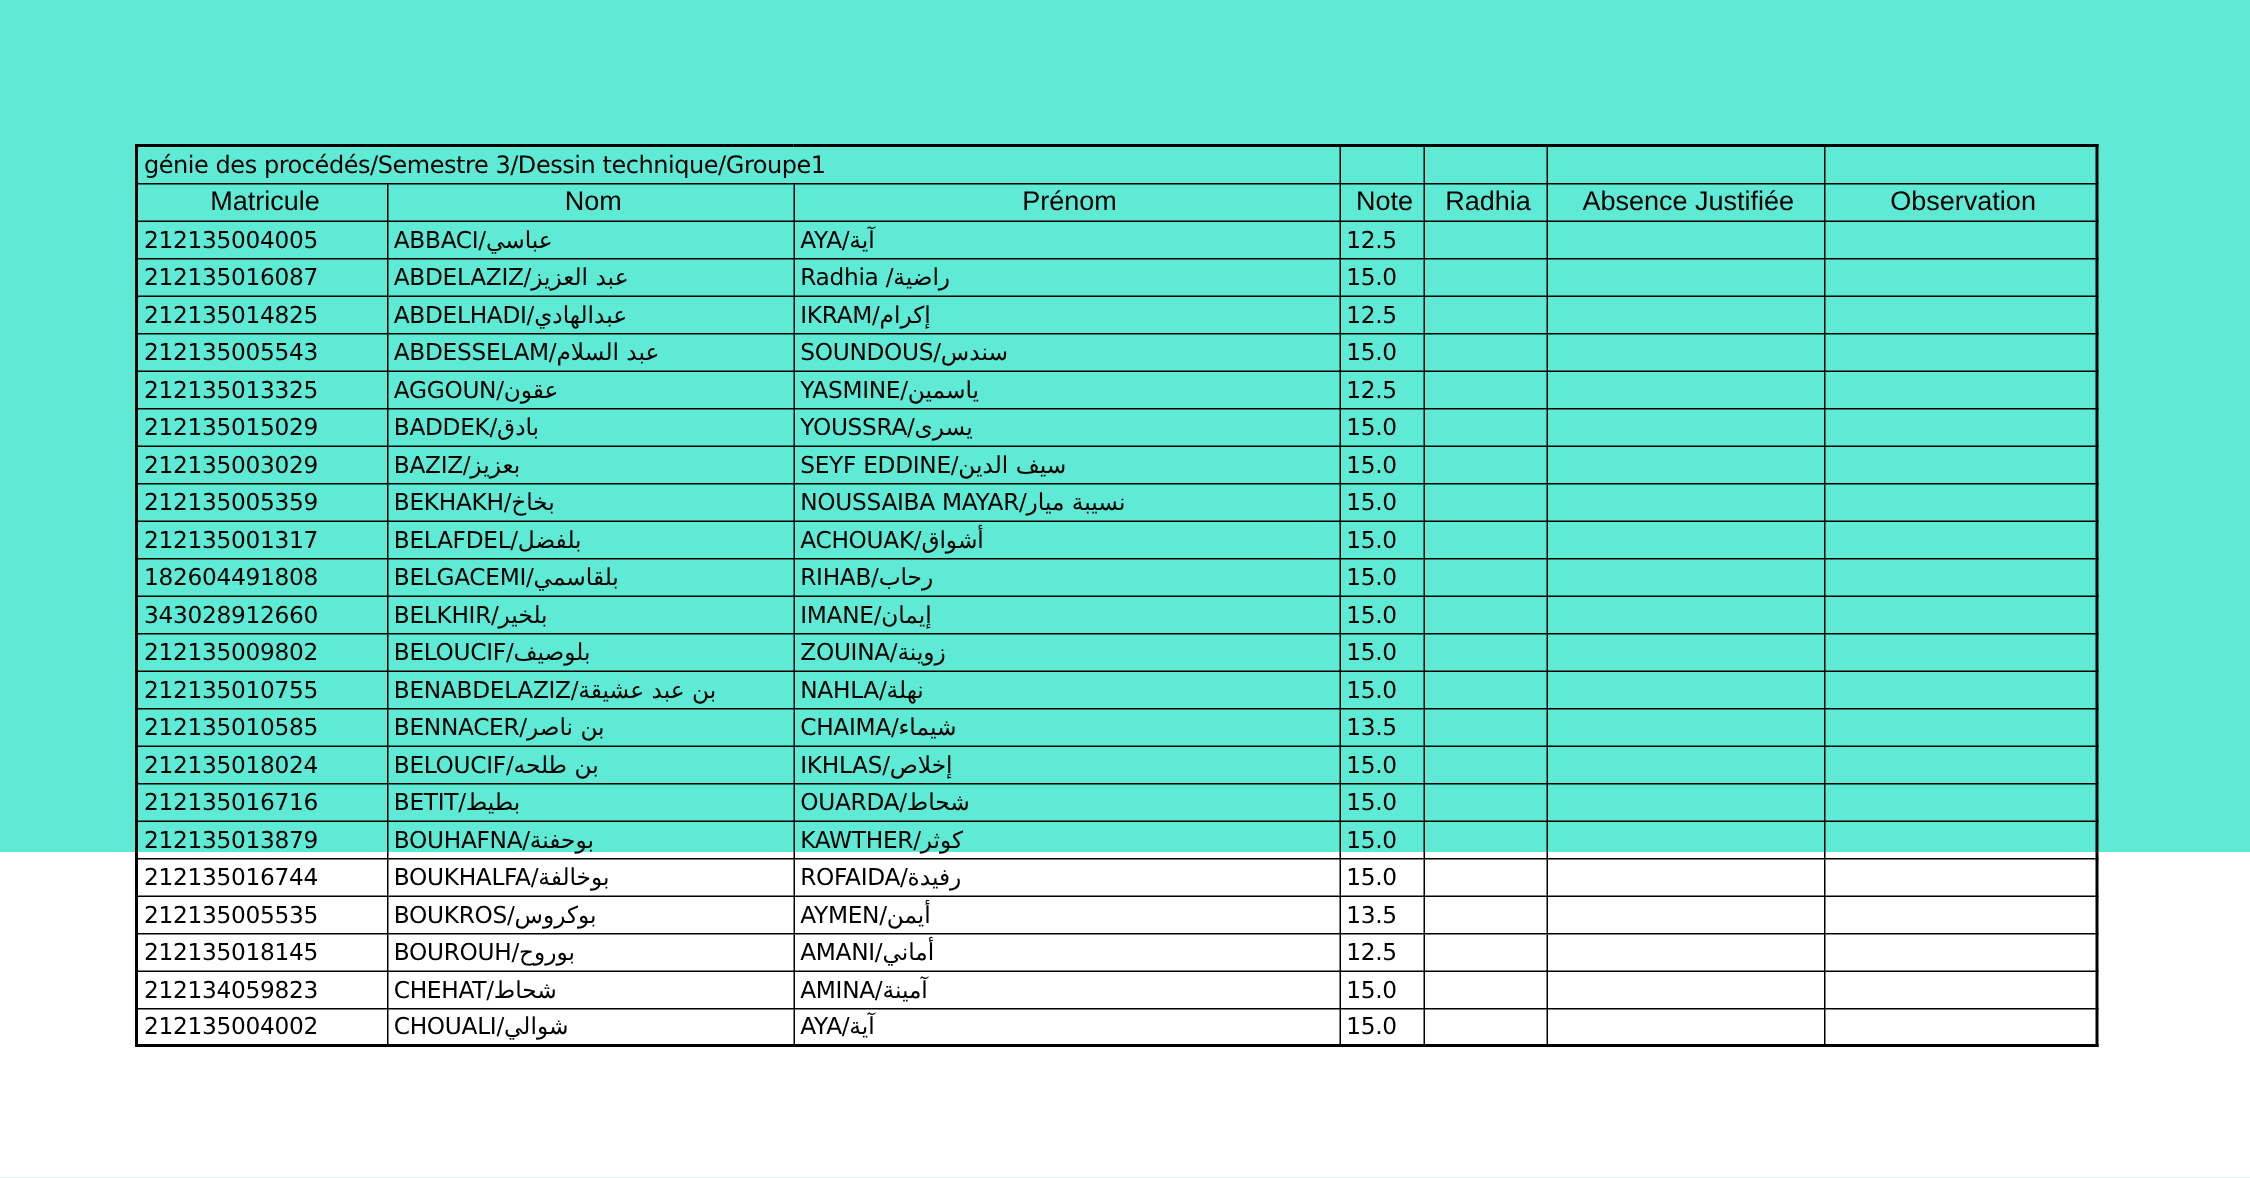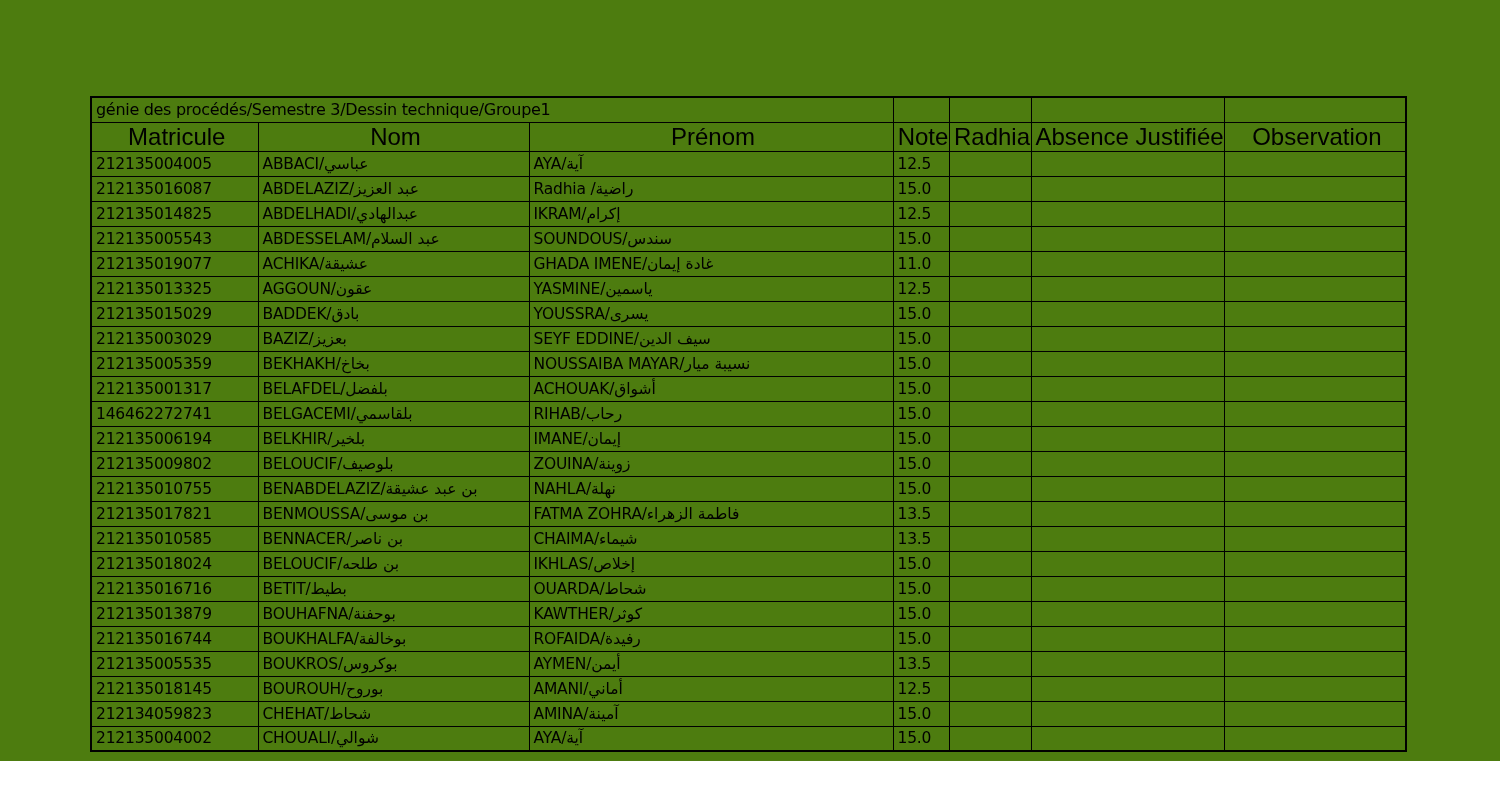--- a/index.html
+++ b/index.html
@@ -6,22 +6,22 @@
       margin: 0;
       padding: 0;
       background: #ffffff;
       width: 1500px;
       height: 785px;
       overflow: hidden;
     }
     .page {
       position: relative;
       width: 1500px;
-      height: 761px;
-      background: #4d7c0f;
+      height: 568px;
+      background: #5eead4;
     }
     table.sheet {
       position: absolute;
       left: 90px;
       top: 96px;
       border-collapse: collapse;
       table-layout: fixed;
       border: 2px solid #000000;
       font-family: "Liberation Sans", "DejaVu Sans", sans-serif;
       color: #000000;
@@ -36,21 +36,21 @@
     }
     td.title-cell {
       font-family: "DejaVu Sans", "Liberation Sans", sans-serif;
       font-size: 16px;
       text-align: left;
       padding-left: 6px;
       letter-spacing: -0.3px;
     }
     th.hdr {
       font-weight: normal;
-      font-size: 24px;
+      font-size: 18px;
       text-align: center;
       padding: 0;
     }
     td.cell {
       font-family: "DejaVu Sans", "Liberation Sans", sans-serif;
       font-size: 15.5px;
       text-align: left;
       letter-spacing: -0.2px;
     }
     td.mixed {
@@ -128,29 +128,20 @@
         <tr>
           <td class="cell">212135005543</td>
           <td class="cell mixed">ABDESSELAM/عبد السلام</td>
           <td class="cell mixed">SOUNDOUS/سندس</td>
           <td class="cell">15.0</td>
           <td class="cell"></td>
           <td class="cell"></td>
           <td class="cell"></td>
         </tr>
         <tr>
-          <td class="cell">212135019077</td>
-          <td class="cell mixed">ACHIKA/عشيقة</td>
-          <td class="cell mixed">GHADA IMENE/غادة إيمان</td>
-          <td class="cell">11.0</td>
-          <td class="cell"></td>
-          <td class="cell"></td>
-          <td class="cell"></td>
-        </tr>
-        <tr>
           <td class="cell">212135013325</td>
           <td class="cell mixed">AGGOUN/عقون</td>
           <td class="cell mixed">YASMINE/ياسمين</td>
           <td class="cell">12.5</td>
           <td class="cell"></td>
           <td class="cell"></td>
           <td class="cell"></td>
         </tr>
         <tr>
           <td class="cell">212135015029</td>
@@ -182,30 +173,30 @@
         <tr>
           <td class="cell">212135001317</td>
           <td class="cell mixed">BELAFDEL/بلفضل</td>
           <td class="cell mixed">ACHOUAK/أشواق</td>
           <td class="cell">15.0</td>
           <td class="cell"></td>
           <td class="cell"></td>
           <td class="cell"></td>
         </tr>
         <tr>
-          <td class="cell">146462272741</td>
+          <td class="cell">182604491808</td>
           <td class="cell mixed">BELGACEMI/بلقاسمي</td>
           <td class="cell mixed">RIHAB/رحاب</td>
           <td class="cell">15.0</td>
           <td class="cell"></td>
           <td class="cell"></td>
           <td class="cell"></td>
         </tr>
         <tr>
-          <td class="cell">212135006194</td>
+          <td class="cell">343028912660</td>
           <td class="cell mixed">BELKHIR/بلخير</td>
           <td class="cell mixed">IMANE/إيمان</td>
           <td class="cell">15.0</td>
           <td class="cell"></td>
           <td class="cell"></td>
           <td class="cell"></td>
         </tr>
         <tr>
           <td class="cell">212135009802</td>
           <td class="cell mixed">BELOUCIF/بلوصيف</td>
@@ -213,29 +204,20 @@
           <td class="cell">15.0</td>
           <td class="cell"></td>
           <td class="cell"></td>
           <td class="cell"></td>
         </tr>
         <tr>
           <td class="cell">212135010755</td>
           <td class="cell mixed">BENABDELAZIZ/بن عبد عشيقة</td>
           <td class="cell mixed">NAHLA/نهلة</td>
           <td class="cell">15.0</td>
-          <td class="cell"></td>
-          <td class="cell"></td>
-          <td class="cell"></td>
-        </tr>
-        <tr>
-          <td class="cell">212135017821</td>
-          <td class="cell mixed">BENMOUSSA/بن موسى</td>
-          <td class="cell mixed">FATMA ZOHRA/فاطمة الزهراء</td>
-          <td class="cell">13.5</td>
           <td class="cell"></td>
           <td class="cell"></td>
           <td class="cell"></td>
         </tr>
         <tr>
           <td class="cell">212135010585</td>
           <td class="cell mixed">BENNACER/بن ناصر</td>
           <td class="cell mixed">CHAIMA/شيماء</td>
           <td class="cell">13.5</td>
           <td class="cell"></td>

